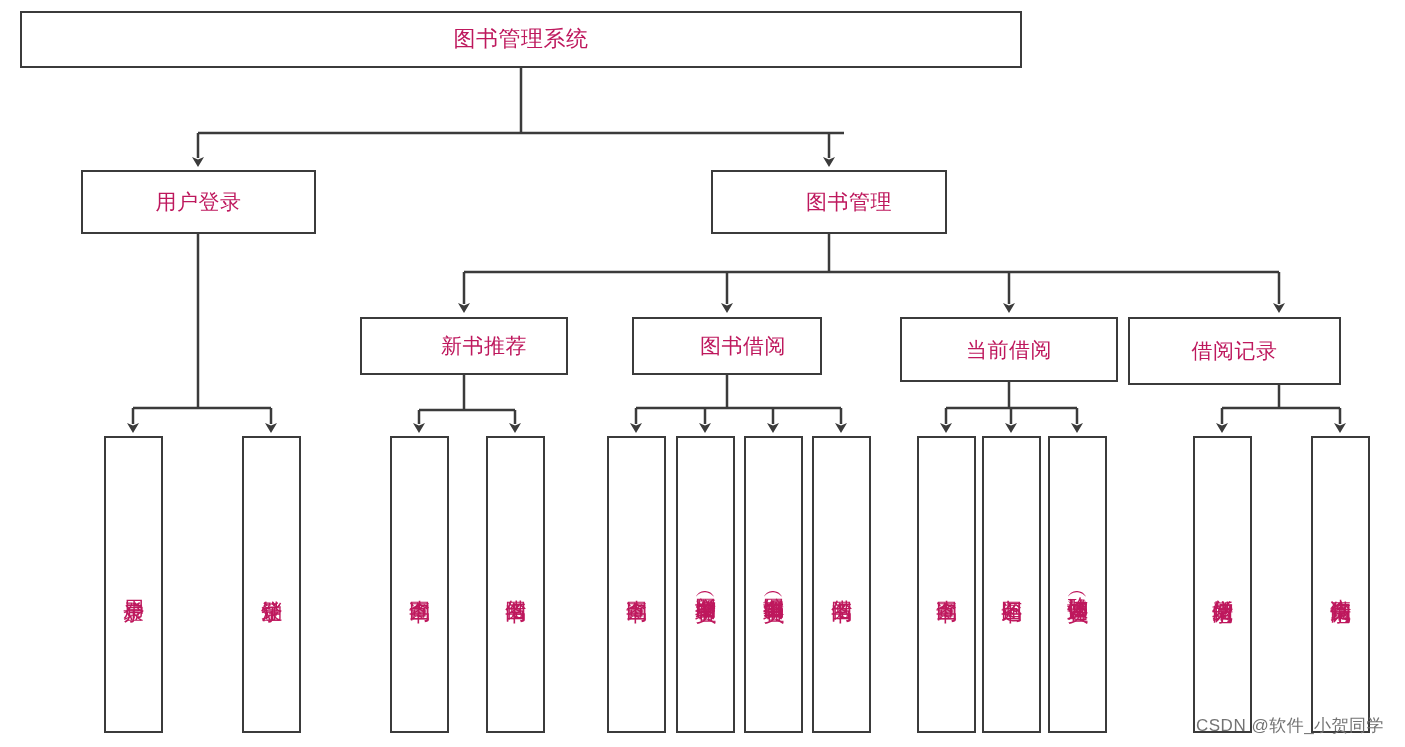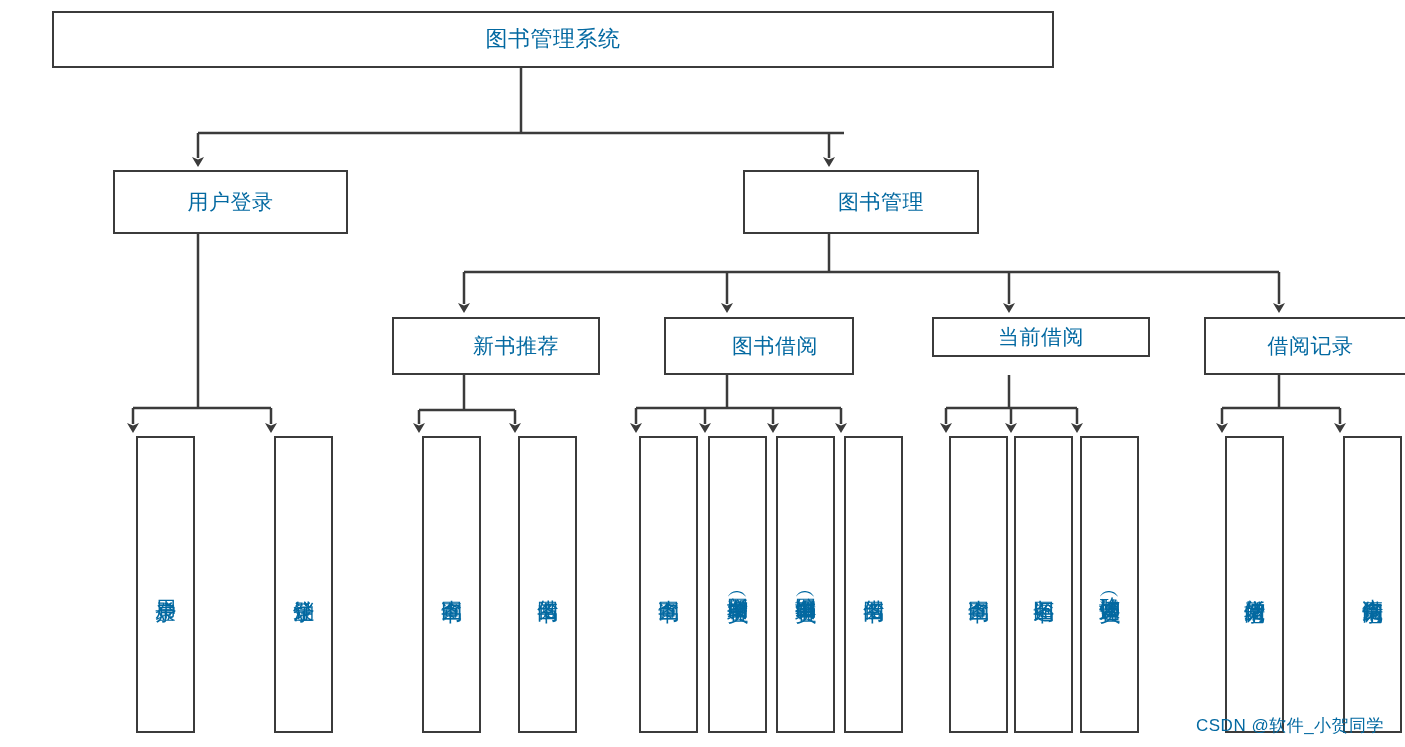--- a/index.html
+++ b/index.html
@@ -27,23 +27,22 @@
     pointer-events: none;
   }
   .node {
     position: absolute;
     box-sizing: border-box;
     background: #ffffff;
     border: 2px solid #3b3b3b;
     display: flex;
     align-items: center;
     justify-content: center;
-    color: #0369a1;
+    color: #be185d;
     z-index: 2;
-    margin-left: 32px;
   }
   .node.horizontal {
     font-size: 21px;
     line-height: 1.2;
     letter-spacing: 0.5px;
   }
   .node.vertical {
     writing-mode: vertical-rl;
     text-orientation: upright;
     font-size: 21px;
@@ -58,21 +57,21 @@
     display: block;
     white-space: pre-wrap;
     text-align: center;
   }
   .node.vertical .node-label {
     writing-mode: vertical-rl;
     text-orientation: upright;
   }
   #watermark {
     position: absolute;
-    color: #0369a1;
+    color: #737373;
     font-size: 17px;
     letter-spacing: 0.5px;
     white-space: nowrap;
     z-index: 5;
     pointer-events: none;
   }
 </style>
 </head>
 <body>
 
@@ -141,25 +140,25 @@
   </div>
 
   <div class="node horizontal" style="left:360px; top:317px; width:208px; height:58px;padding-left:40px;">
     <span class="node-label">新书推荐</span>
   </div>
 
   <div class="node horizontal" style="left:632px; top:317px; width:190px; height:58px;padding-left:32px;">
     <span class="node-label">图书借阅</span>
   </div>
 
-  <div class="node horizontal" style="left:900px; top:317px; width:218px; height:40px;">
+  <div class="node horizontal" style="left:900px; top:317px; width:218px; height:65px;">
     <span class="node-label">当前借阅</span>
   </div>
 
-  <div class="node horizontal" style="left:1172px; top:317px; width:213px; height:58px;">
+  <div class="node horizontal" style="left:1128px; top:317px; width:213px; height:68px;">
     <span class="node-label">借阅记录</span>
   </div>
 
   <div class="node vertical" style="left:104px; top:436px; width:59px; height:297px;">
     <span class="node-label">用户登录</span>
   </div>
 
   <div class="node vertical" style="left:242px; top:436px; width:59px; height:297px;">
     <span class="node-label">注销登录</span>
   </div>

